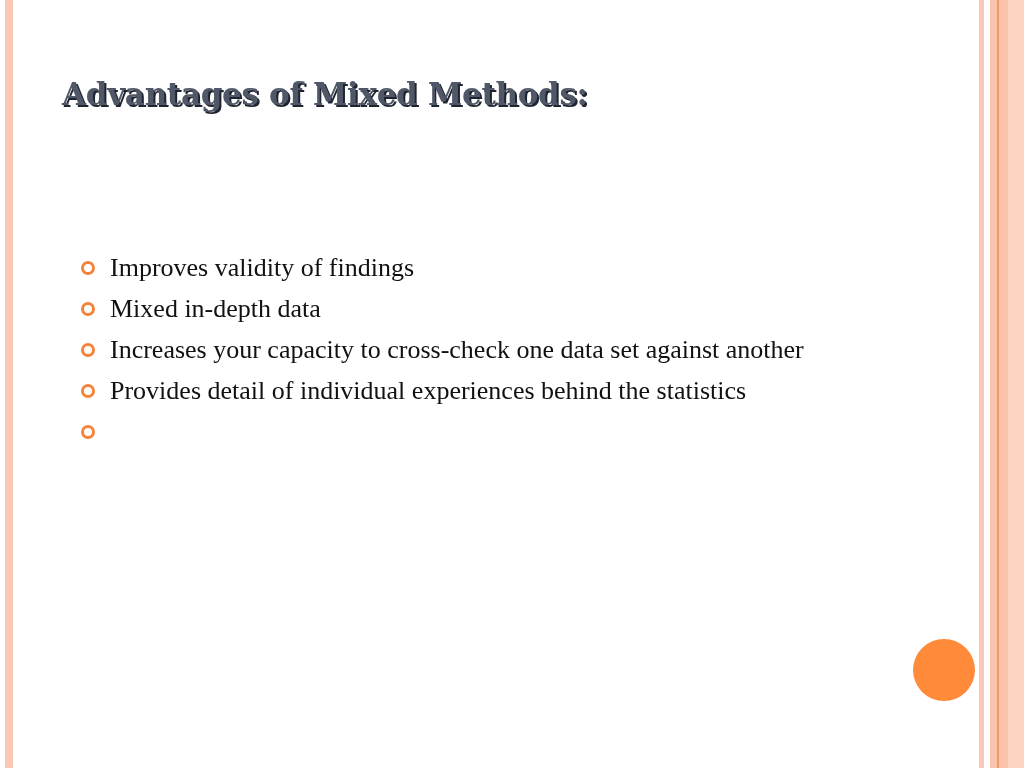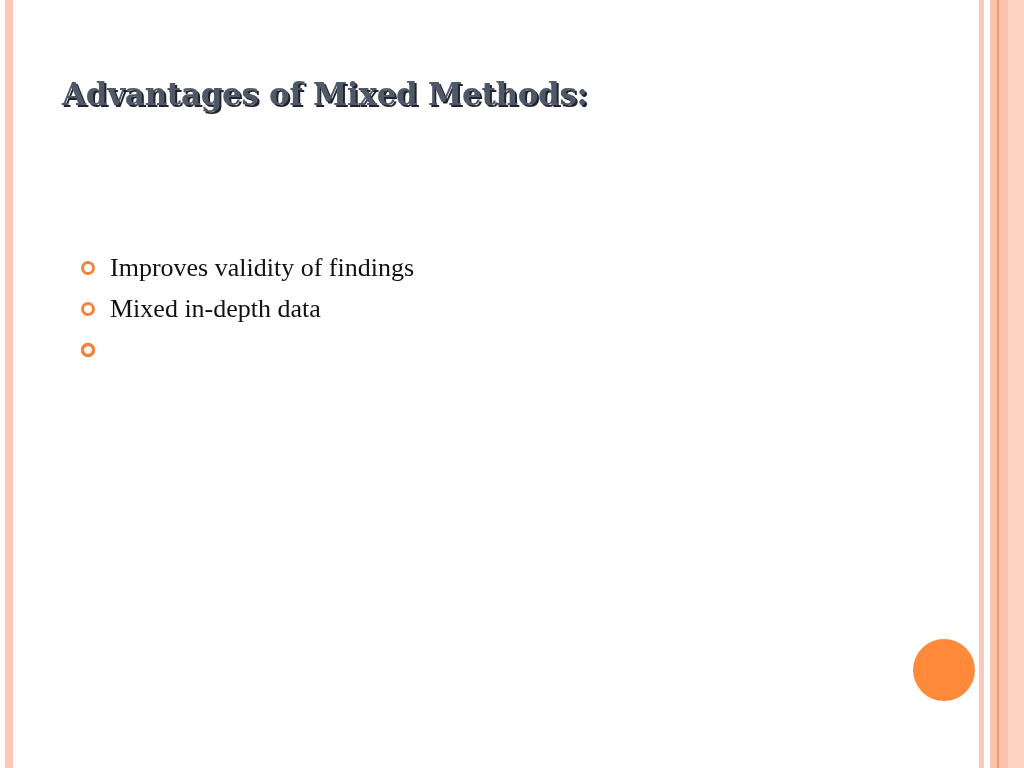--- a/index.html
+++ b/index.html
@@ -61,22 +61,24 @@
   <li style="width:460px">
     <span class="bullet-ring"></span>
     <span>Improves validity of findings</span>
   </li>
   <li>
     <span class="bullet-ring"></span>
     <span>Mixed in-depth data</span>
   </li>
   <li style="width:745px">
     <span class="bullet-ring"></span>
+    <span>Increases your capacity to cross-check one data set against another</span>
   </li>
   <li style="width:765px">
     <span class="bullet-ring"></span>
+    <span>Provides detail of individual experiences behind the statistics</span>
   </li>
   <li>
     <span class="bullet-ring"></span>
   </li>
 </ul>
 
 <div class="orange-dot"></div>
 
 </body></html>

